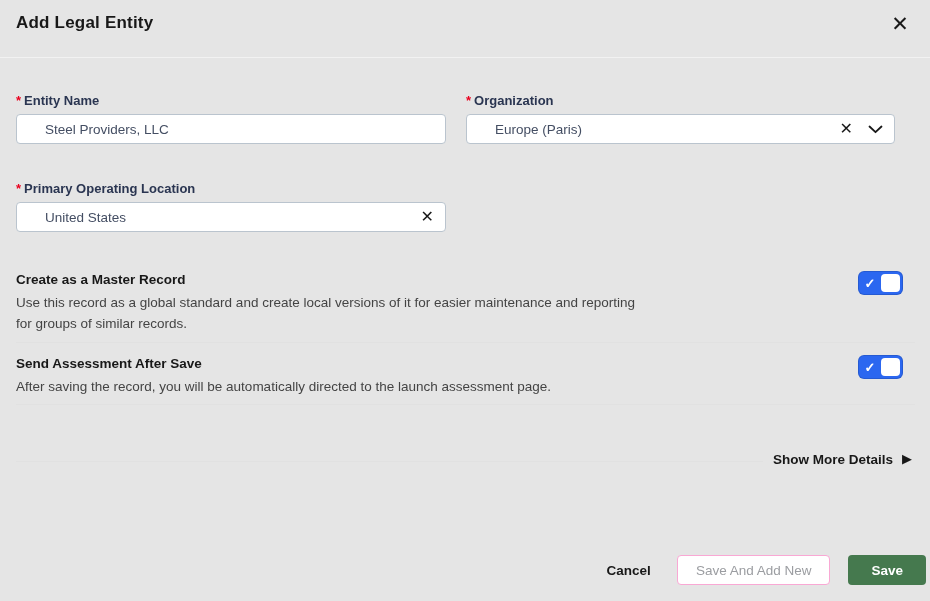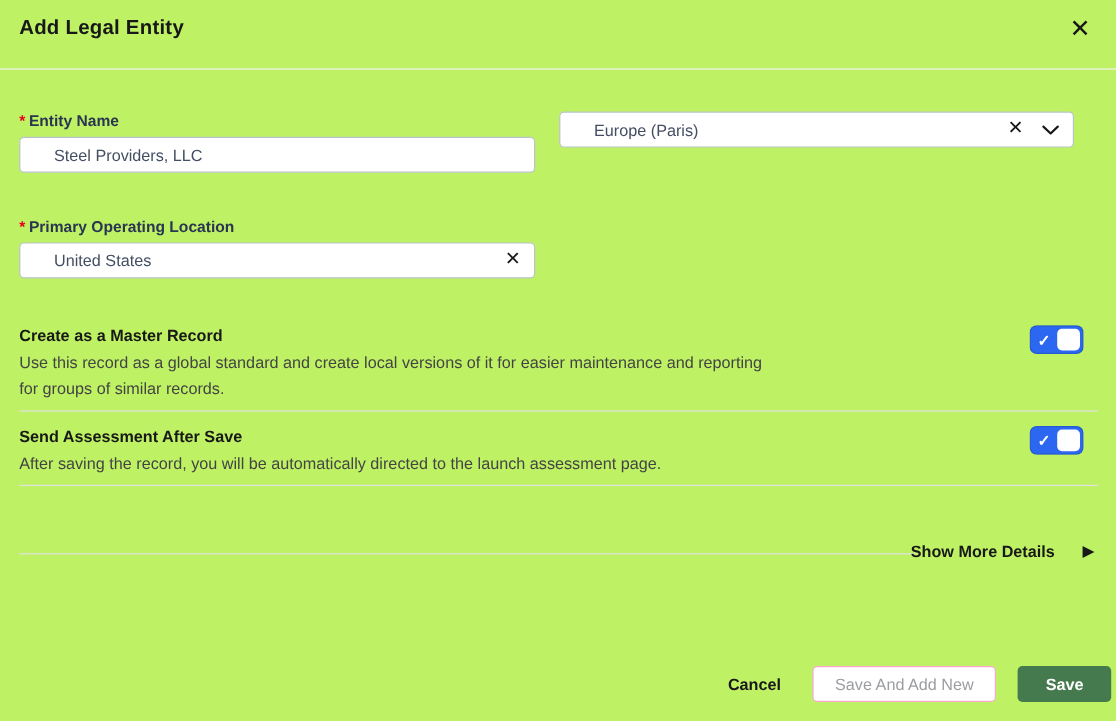--- a/index.html
+++ b/index.html
@@ -1,19 +1,19 @@
 <!DOCTYPE html>
 <html><head>
 <meta charset="utf-8">
 <style>
   * { margin:0; padding:0; box-sizing:border-box; }
   html,body { background:#ffffff; }
   body { font-family:"Liberation Sans", sans-serif; }
   .modal {
-    position:relative; width:930px; height:601px; background:#bef264; overflow:hidden;
+    position:relative; width:930px; height:601px; background:#e5e5e5; overflow:hidden;
   }
   
   .modal-title {
     position:absolute; left:16px; top:13px;
     font-size:17px; font-weight:700; color:#181818; letter-spacing:.2px;
   }
   .close-btn {
     position:absolute; right:16px; top:10px; width:28px; height:28px;
     display:flex; align-items:center; justify-content:center;
     font-size:21px; color:#181818; cursor:pointer; background:none; border:none;
@@ -53,21 +53,21 @@
   .toggle-check {
     flex:1; text-align:center; color:#fff; font-size:13px; font-weight:700; line-height:1;
   }
   .toggle-knob {
     width:19px; height:18px; background:#fff; border-radius:4px; margin-right:2px;
   }
   .divider { position:absolute; left:16px; width:899px; height:1px; background:#e1e1e1; }
   
   .showmore-rule { position:absolute; left:16px; top:461px; width:747px; height:1px; background:#e1e1e1; }
   .show-more {
-    position:absolute; right:18px; top:452px; display:flex; gap:23px;
+    position:absolute; right:18px; top:452px; display:flex; gap:9px;
     cursor:pointer; background:none; border:none;
   }
   .show-more-label { font-size:13.5px; font-weight:700; color:#181818; }
   .caret-right { font-size:13px; color:#181818; line-height:1; }
   
   .footer {
     position:absolute; right:4px; top:555px; height:30px;
     display:flex; align-items:center; gap:18px;
   }
   .btn { font-family:"Liberation Sans", sans-serif; font-size:13.5px; cursor:pointer; }
@@ -93,20 +93,21 @@
   <div class="header-rule"></div>
 
   <div class="field" style="left:16px; top:93px; width:430px;">
     <label class="field-label"><span class="req">*</span><span>Entity Name</span></label>
     <div class="input-wrap">
       <input class="text-input" value="Steel Providers, LLC" style="">
     </div>
   </div>
 
   <div class="field" style="left:466px; top:93px; width:429px;">
+    <label class="field-label"><span class="req">*</span><span>Organization</span></label>
     <div class="input-wrap">
       <input class="text-input" style="padding-right: 68px;" value="Europe (Paris)">
       <span class="input-icon-x combo-clear">✕</span>
       <span class="combo-chevron">
         <svg width="15" height="9" viewBox="0 0 15 9">
             <path d="M1.5 1.5 L7.5 7.2 L13.5 1.5" fill="none" stroke="#181818" stroke-width="1.8" stroke-linecap="round" stroke-linejoin="round"></path>
           </svg>
       </span>
     </div>
   </div>

